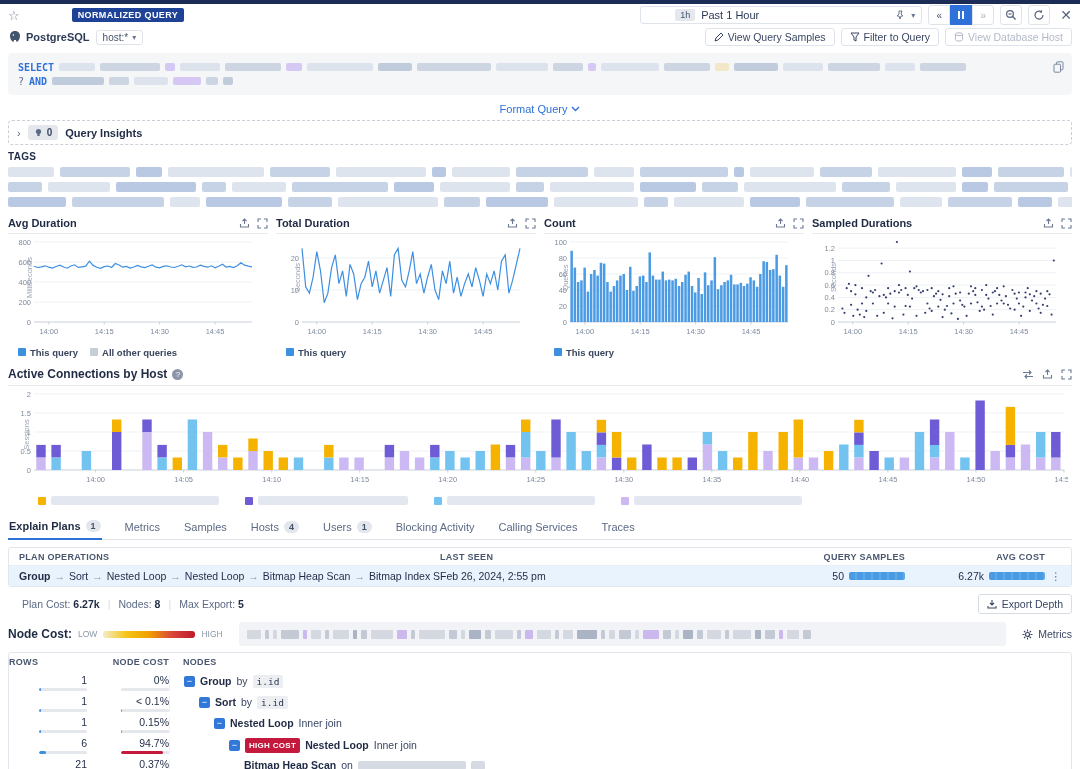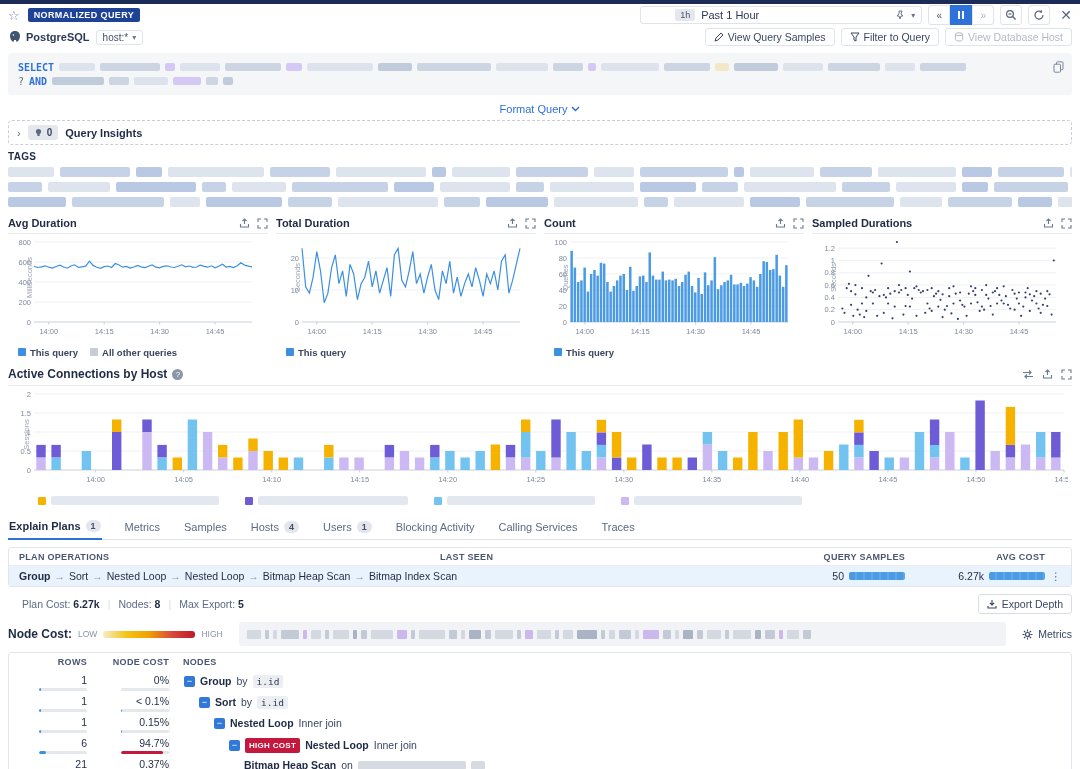--- a/index.html
+++ b/index.html
@@ -5,21 +5,21 @@
   * { box-sizing: border-box; margin: 0; padding: 0; }
   html,body { width:1080px; height:769px; overflow:hidden; background:#fff;
     font-family:"Liberation Sans", sans-serif; color:#1f2a44; }
   .topstrip { height:4px; background:#1d2b57; }
   .page { padding:0 8px; }
 
   
   .hdr1 { display:flex; align-items:center; height:22px; }
   .star { color:#7b87a0; font-size:13px; margin-right:8px; cursor:pointer; }
   .nq-badge { background:#1e4296; color:#fff; font-size:9px; font-weight:bold;
-    letter-spacing:.4px; padding:2px 6px; border-radius:2px; }
+    letter-spacing:.4px; padding:2px 6px; border-radius:2px;margin-left:44px; }
   .hdr-right { margin-left:auto; display:flex; align-items:center; gap:6px; }
   .timebox { display:flex; align-items:center; gap:6px; border:1px solid #dfe3ea;
     border-radius:3px; padding:2px 6px; background:#fff; cursor:pointer; }
   .chip1h { background:#e4e8ee; color:#45526b; font-size:9px; padding:1px 5px; border-radius:2px;margin-left:28px; }
   .timelabel { font-size:11px; color:#2c3a56; padding-right:130px; }
   .caret { font-size:8px; color:#6b7891; }
   .navgroup { display:flex; }
   .navbtn { width:22px; height:20px; border:1px solid #dfe3ea; background:#fff; display:flex;
     align-items:center; justify-content:center; font-size:10px; color:#44516b; cursor:pointer; }
   .navbtn.first { border-radius:3px 0 0 3px; }
@@ -137,21 +137,21 @@
     background:linear-gradient(90deg,#f4ecc8,#f5c518,#f0a000,#d9483b,#c0182c); }
   .nc-minimap { flex:1; margin:0 10px; background:#f2f3f6; border-radius:3px; height:24px;
     display:flex; align-items:center; gap:4px; padding:0 8px; overflow:hidden; }
   .mm { height:9px; border-radius:1px; flex:none; }
   .metricsdd { display:flex; align-items:center; gap:5px; font-size:10.5px; color:#3a4763; cursor:pointer; }
 
   
   .planlist { border:1px solid #e2e6ec; border-radius:3px; margin-top:6px; padding-bottom:4px; }
   .pl-head { display:flex; font-size:9px; font-weight:bold; color:#49566e; letter-spacing:.3px;
     padding:4px 0 3px; }
-  .pl-head .h-rows { width:78px; text-align:right; }
+  .pl-head .h-rows { width:78px; }
   .pl-head .h-cost { width:82px; text-align:right; }
   .pl-head .h-nodes { padding-left:14px; }
   .plrow { display:flex; margin-top:5px; }
   .c-rows { width:78px; text-align:right; flex:none; }
   .c-cost { width:82px; text-align:right; flex:none; }
   .c-num { font-size:10.5px; color:#1f2a44; line-height:11px; }
   .c-bar { width:48px; height:3px; background:#e4e7ec; border-radius:2px; margin:2px 0 0 auto; overflow:hidden; }
   .c-bar i { display:block; height:100%; background:#3d8fe0; border-radius:2px; }
   .c-nodes { flex:1; border-left:1px solid #eef0f4; padding-left:14px; font-size:10.5px; }
   .nline { display:flex; align-items:center; gap:5px; line-height:13px; }
@@ -957,20 +957,21 @@
           <span>Sort</span>
           <span class="op-arrow">→</span>
           <span>Nested Loop</span>
           <span class="op-arrow">→</span>
           <span>Nested Loop</span>
           <span class="op-arrow">→</span>
           <span>Bitmap Heap Scan</span>
           <span class="op-arrow">→</span>
           <span>Bitmap Index Scan</span>
         </div>
+      <div class="col-last">Feb 26, 2024, 2:55 pm</div>
       <div class="col-samp">
           <span>50</span>
           <span class="mini-bar"></span>
         </div>
       <div class="col-cost">
           <span>6.27k</span>
           <span class="mini-bar"></span>
         </div>
       <div class="col-kebab">⋮</div>
     </div>

